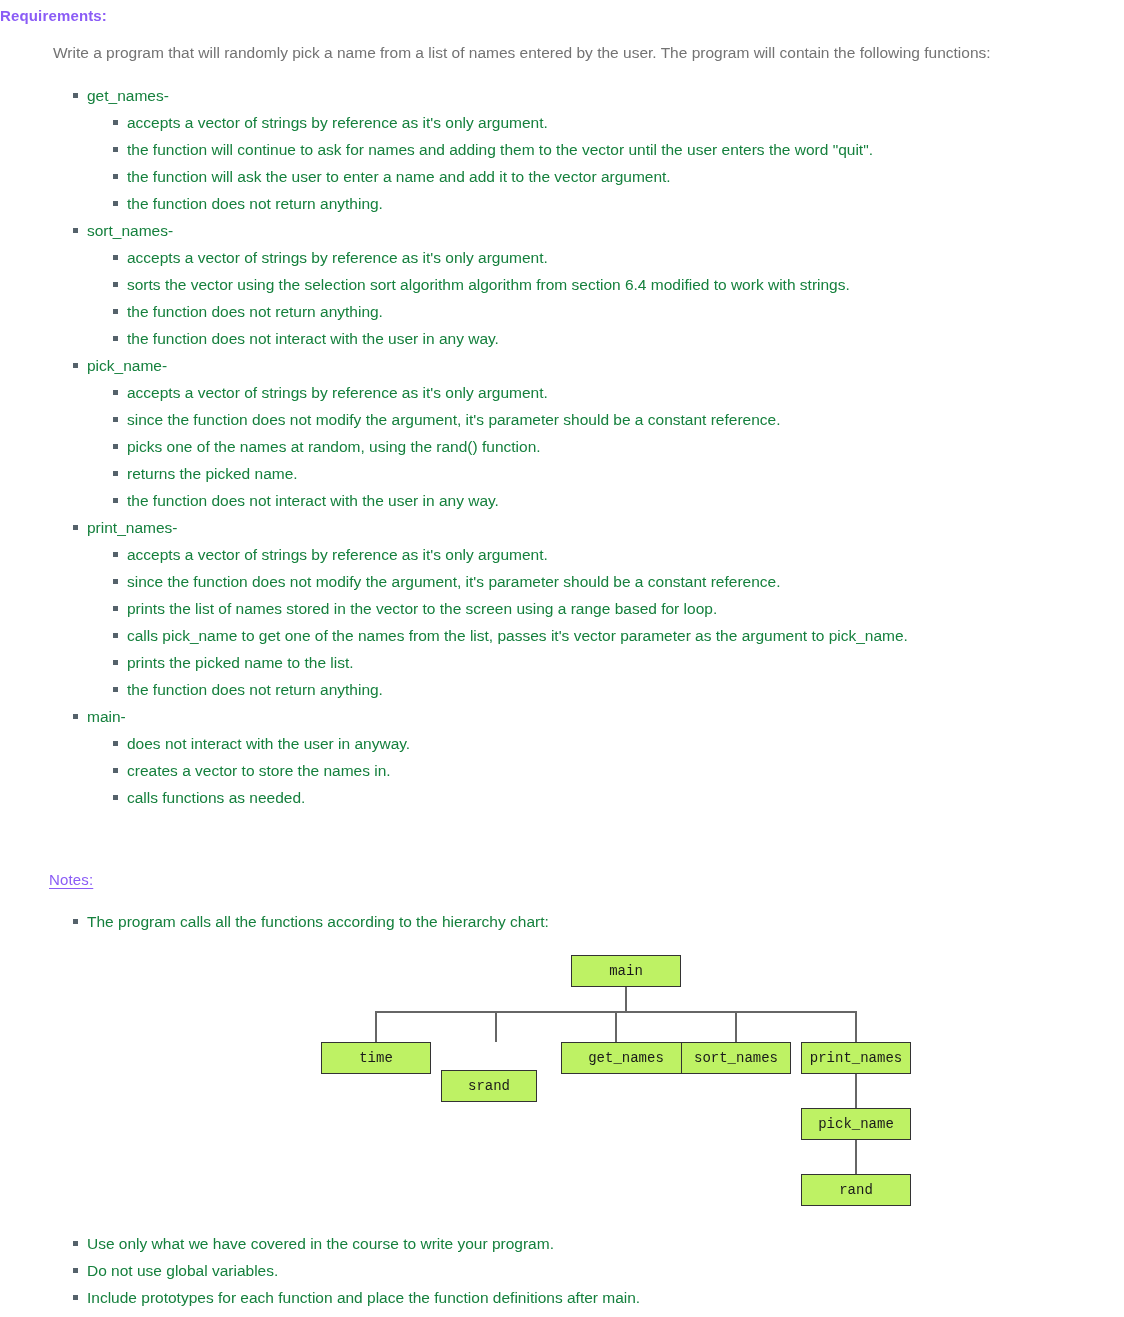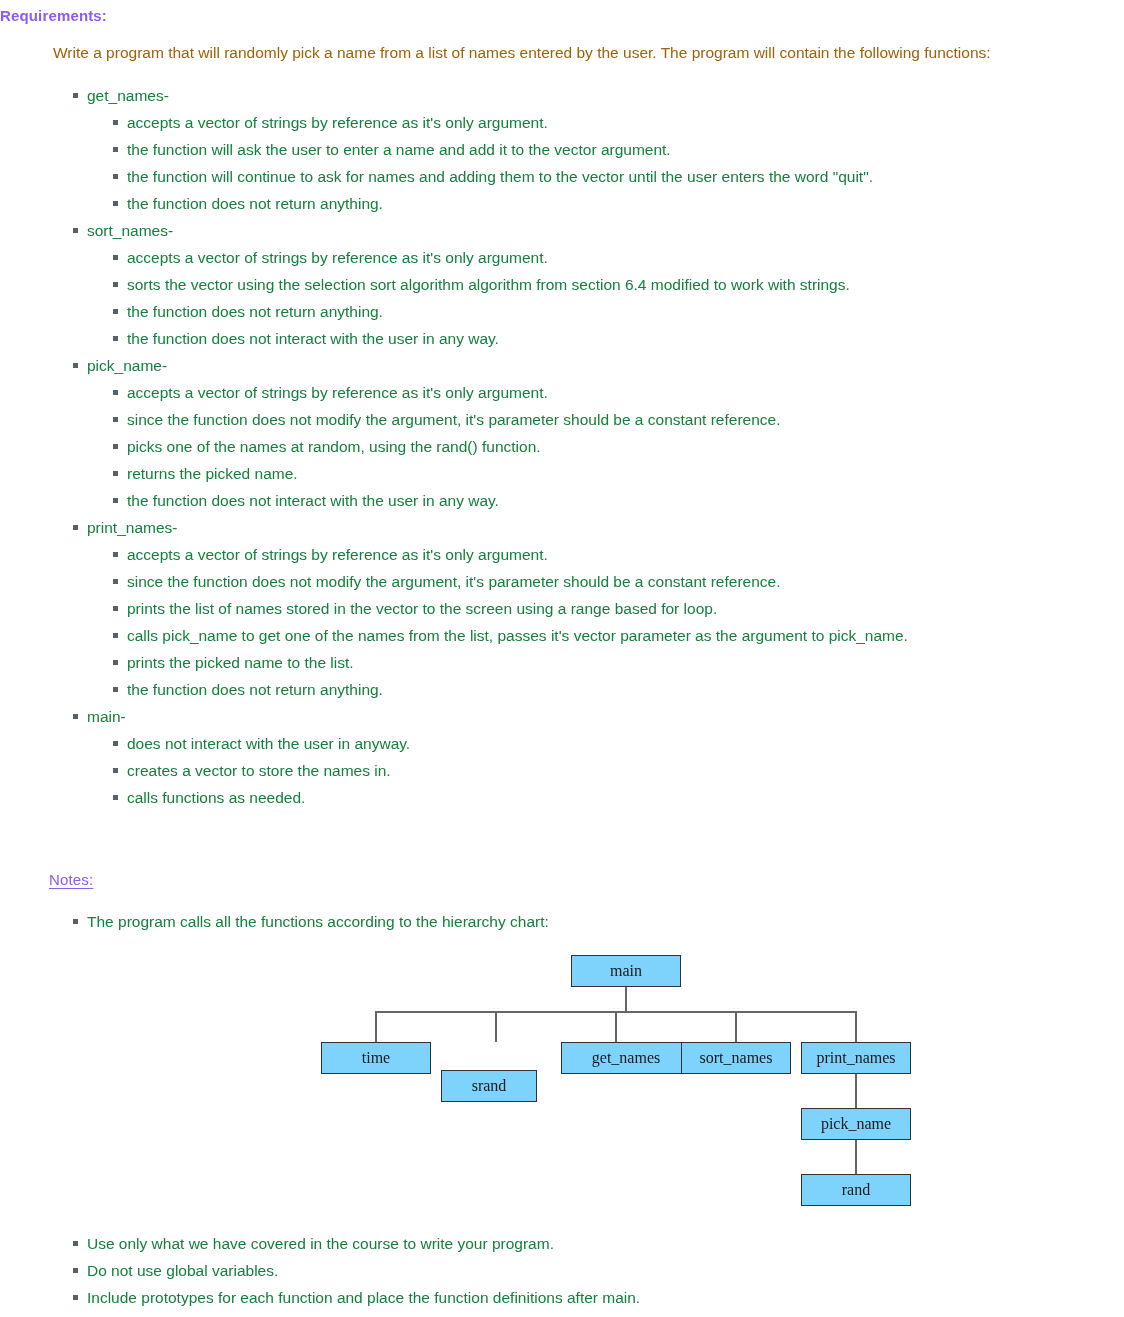--- a/index.html
+++ b/index.html
@@ -37,21 +37,21 @@
   .section-heading.underlined {
     text-decoration: underline;
     text-underline-offset: 3px;
     font-weight: normal;
   }
 
   .intro-paragraph {
     position: absolute;
     font-size: 15.5px;
     line-height: 22px;
-    color: #a16207;
+    color: #737373;
     white-space: nowrap;
   }
 
   
   ul.bullets {
     list-style: none;
     margin: 0;
     padding: 0;
   }
 
@@ -107,23 +107,23 @@
     left: 300px;
     top: 945px;
     width: 640px;
     height: 275px;
   }
 
   .hchart-box {
     position: absolute;
     box-sizing: border-box;
     border: 1.5px solid #333333;
-    background: #7dd3fc;
-    font-family: Liberation Serif, serif;
-    font-size: 16px;
+    background: #bef264;
+    font-family: Liberation Mono, monospace;
+    font-size: 14px;
     color: #1a1a1a;
     display: flex;
     align-items: center;
     justify-content: center;
     white-space: nowrap;
     z-index: 2;
   }
 
   .hchart-line {
     position: absolute;
@@ -138,22 +138,22 @@
 
 <div class="page">
 
   <div class="section-heading" style="left:0px; top:6px;">Requirements:</div>
 
   <div class="intro-paragraph" style="left:53px; top:42px;">Write a program that will randomly pick a name from a list of names entered by the user. The program will contain the following functions:</div>
 
   <ul class="bullets req-list" id="requirements-list">
       <li><span class="bullet-marker"></span><span class="li-text">get_names-</span><ul class="bullets sub">
           <li><span class="bullet-marker"></span><span class="li-text">accepts a vector of strings by reference as it's only argument.</span></li>
+          <li><span class="bullet-marker"></span><span class="li-text">the function will continue to ask for names and adding them to the vector until the user enters the word "quit".</span></li>
           <li><span class="bullet-marker"></span><span class="li-text">the function will ask the user to enter a name and add it to the vector argument.</span></li>
-          <li><span class="bullet-marker"></span><span class="li-text">the function will continue to ask for names and adding them to the vector until the user enters the word "quit".</span></li>
           <li><span class="bullet-marker"></span><span class="li-text">the function does not return anything.</span></li>
         </ul></li>
       <li><span class="bullet-marker"></span><span class="li-text">sort_names-</span><ul class="bullets sub">
           <li><span class="bullet-marker"></span><span class="li-text">accepts a vector of strings by reference as it's only argument.</span></li>
           <li><span class="bullet-marker"></span><span class="li-text">sorts the vector using the selection sort algorithm algorithm from section 6.4 modified to work with strings.</span></li>
           <li><span class="bullet-marker"></span><span class="li-text">the function does not return anything.</span></li>
           <li><span class="bullet-marker"></span><span class="li-text">the function does not interact with the user in any way.</span></li>
         </ul></li>
       <li><span class="bullet-marker"></span><span class="li-text">pick_name-</span><ul class="bullets sub">
           <li><span class="bullet-marker"></span><span class="li-text">accepts a vector of strings by reference as it's only argument.</span></li>

